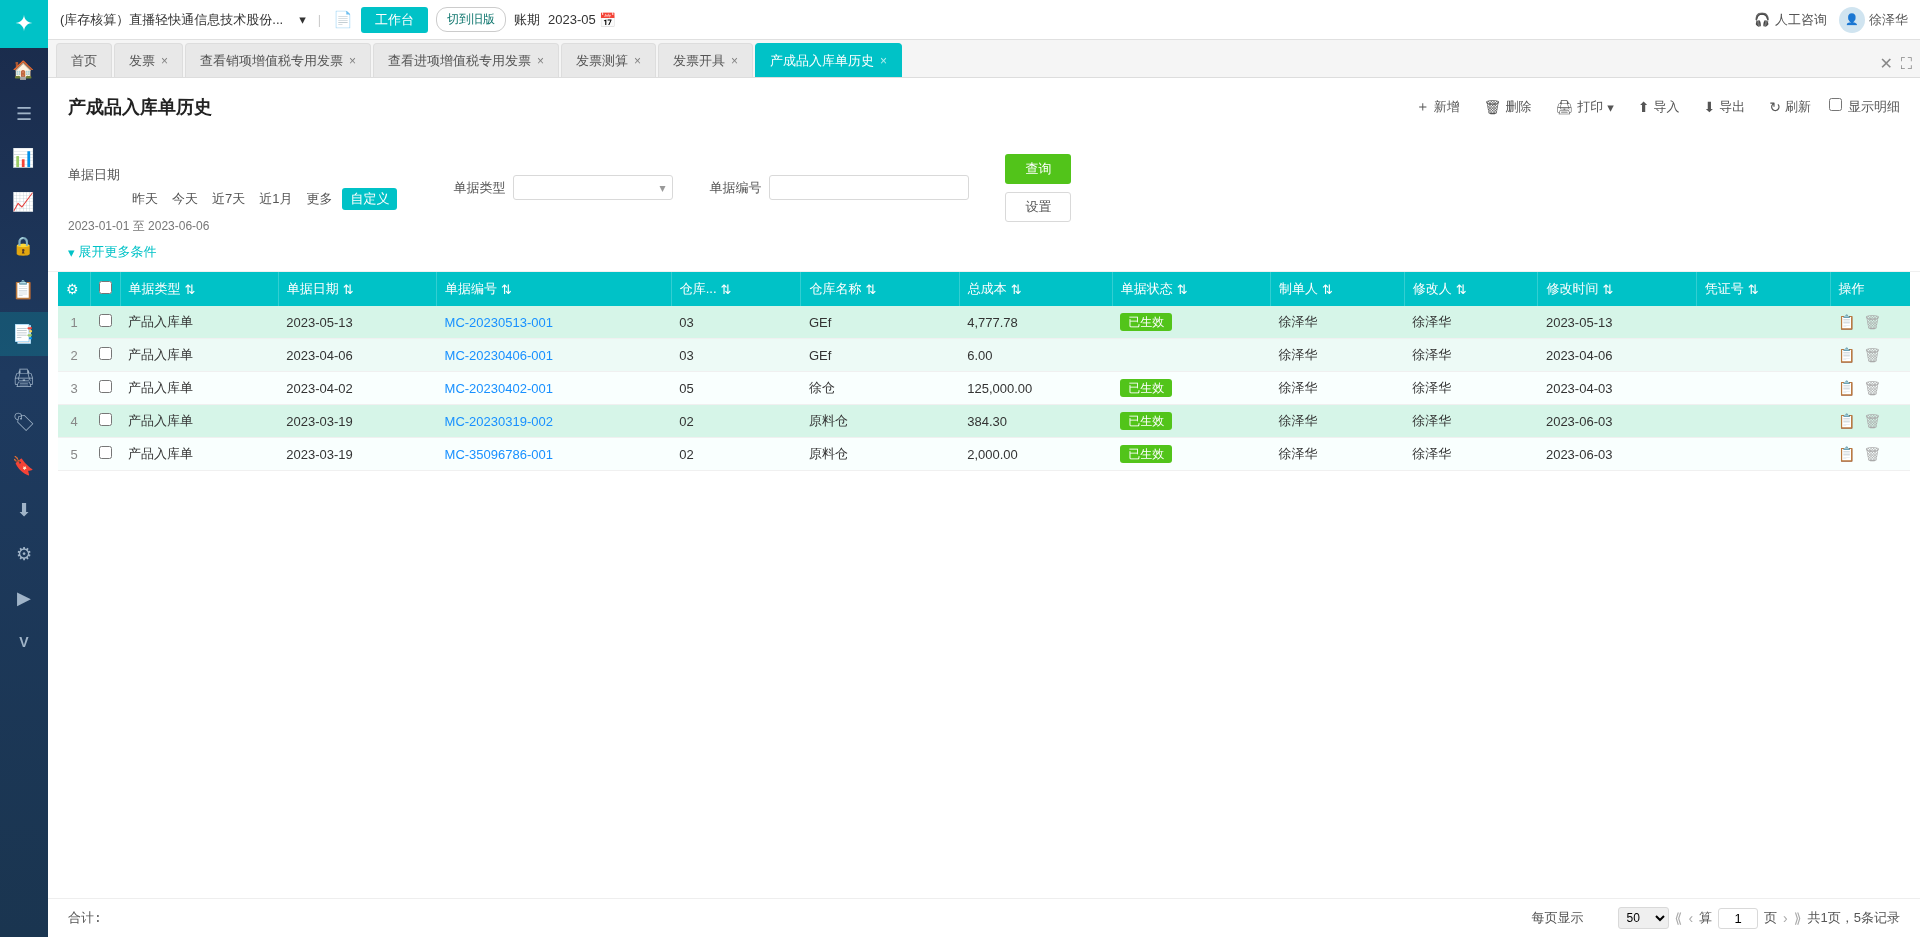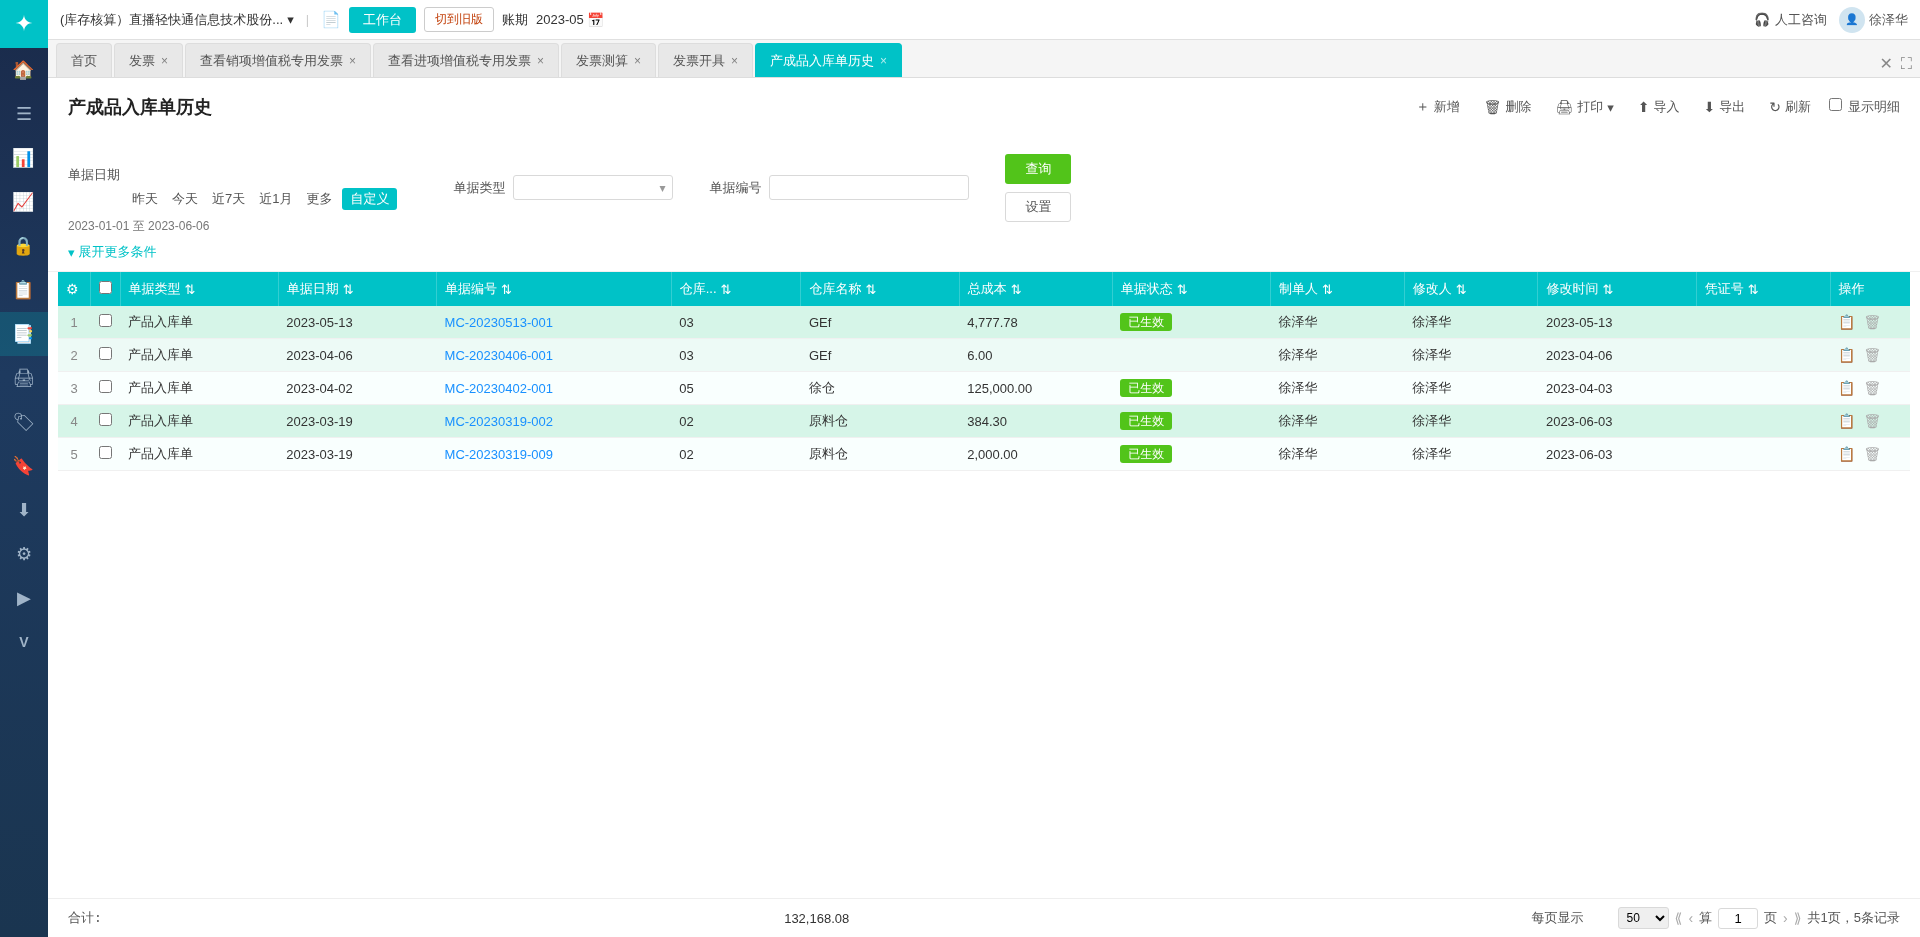--- a/index.html
+++ b/index.html
@@ -55,41 +55,41 @@
       border-bottom: 1px solid #e0e0e0;
       display: flex;
       align-items: center;
       padding: 0 12px;
       gap: 8px;
       flex-shrink: 0;
     }
     .topbar-company {
       display: flex;
       align-items: center;
-      gap: 4px;
+      gap: 16px;
       color: #333;
       font-size: 13px;
       cursor: pointer;
     }
     .topbar-sep { color: #ccc; margin: 0 4px; }
     .topbar-workbench {
       background: #00c2c7;
       color: white;
       border: none;
       padding: 4px 14px;
       border-radius: 3px;
       cursor: pointer;
       font-size: 13px;
     }
     .topbar-oldver {
       border: 1px solid #ccc;
       background: #fff;
-      color: #c2410c;
+      color: #0f766e;
       padding: 3px 10px;
-      border-radius: 3px;
+      border-radius: 11px;
       cursor: pointer;
       font-size: 12px;
     }
     .topbar-period {
       color: #333;
       font-size: 13px;
       display: flex;
       align-items: center;
       gap: 4px;
     }
@@ -771,21 +771,21 @@
         </div>
       </td>
     </tr>
             <tr style="background: rgb(249, 255, 254);">
       <td class="row-num">5</td>
       <td class="row-check">
         <input type="checkbox" style="">
       </td>
       <td>产品入库单</td>
       <td>2023-03-19</td>
-      <td><a class="link-cell">MC-20230319-009</a></td>
+      <td><a class="link-cell">MC-35096786-001</a></td>
       <td>02</td>
       <td>原料仓</td>
       <td>2,000.00</td>
       <td><span class="status-badge">已生效</span></td>
       <td>徐泽华</td>
       <td>徐泽华</td>
       <td>2023-06-03</td>
       <td></td>
       <td>
         <div class="action-icons">
@@ -793,21 +793,20 @@
           <span class="action-icon" title="删除">🗑</span>
         </div>
       </td>
     </tr>
           </tbody>
       </table>
     </div>
 
     <div class="table-footer">
       <span class="total-label">合计:</span>
-      <span class="total-amount">132,168.08</span>
       <div class="pagination">
         <span>每页显示</span>
         <select class="page-size-select">
           <option>50</option>
           <option>100</option>
           <option>200</option>
         </select>
         <button class="page-nav">⟪</button>
         <button class="page-nav">‹</button>
         <span>算</span>

